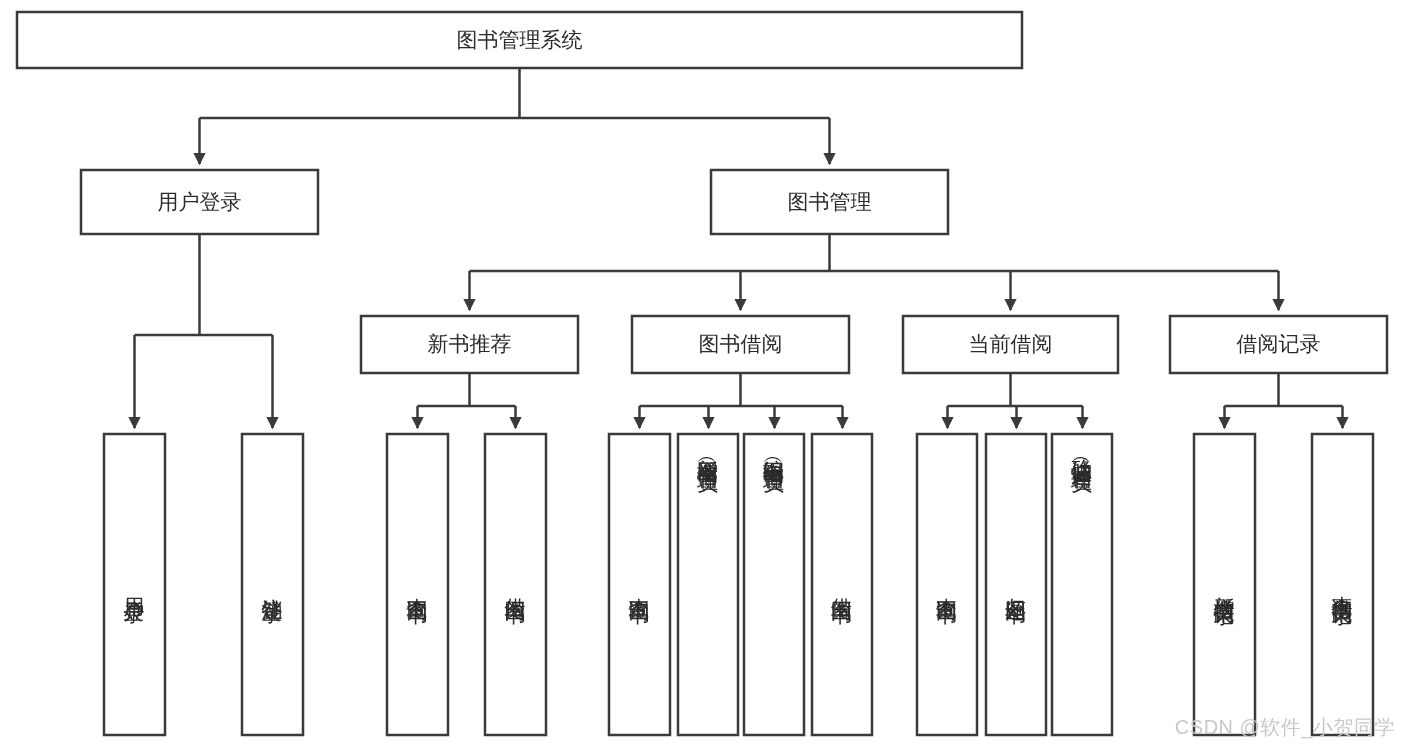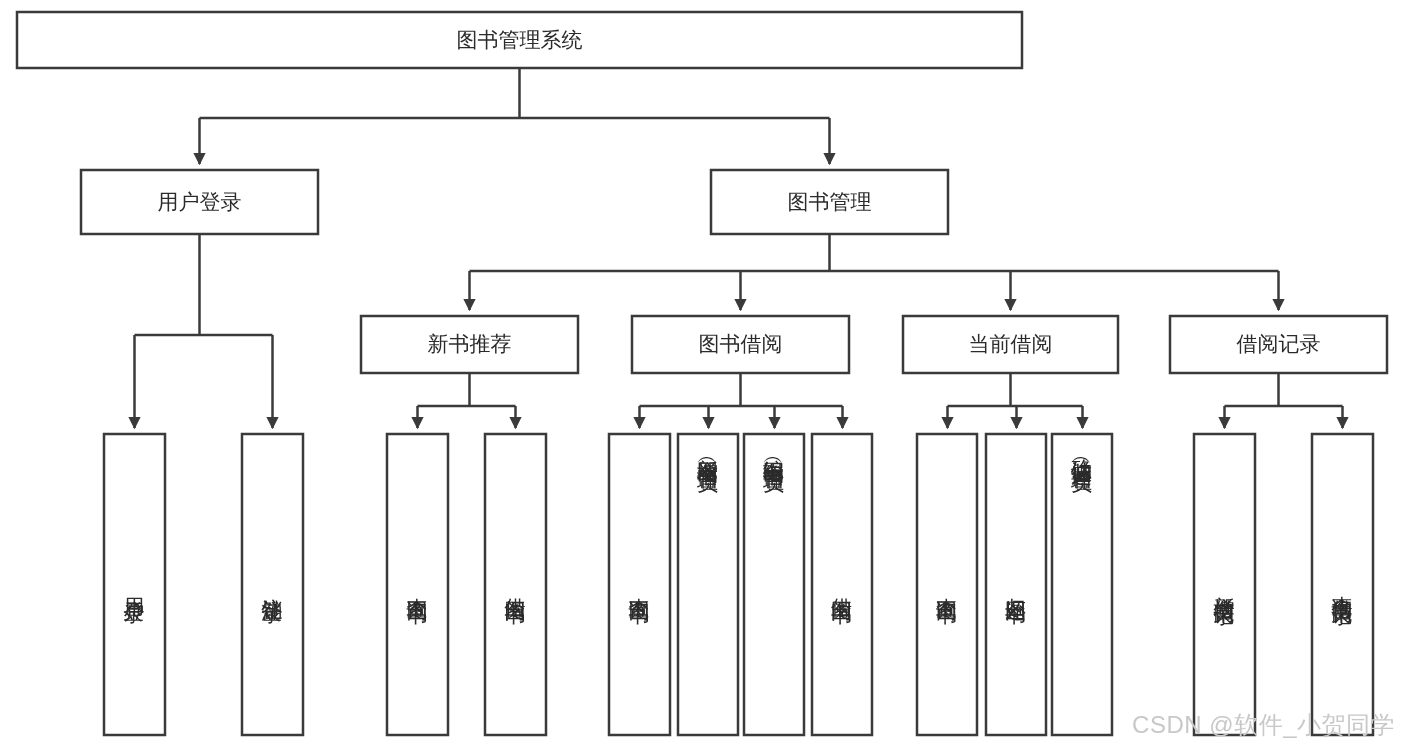--- a/index.html
+++ b/index.html
@@ -62,21 +62,21 @@
     display: flex;
     align-items: center;
     justify-content: center;
     pointer-events: none;
   }
   .watermark {
     position: absolute;
     right: 10px;
     bottom: 6px;
     font-family: "Liberation Sans", "DejaVu Sans", sans-serif;
-    font-size: 24px;
+    font-size: 20px;
     color: #c8c8c8;
     white-space: nowrap;
     letter-spacing: 0.5px;
   }
 </style>
 </head>
 <body>
 
 <div id="diagram-root">
 

